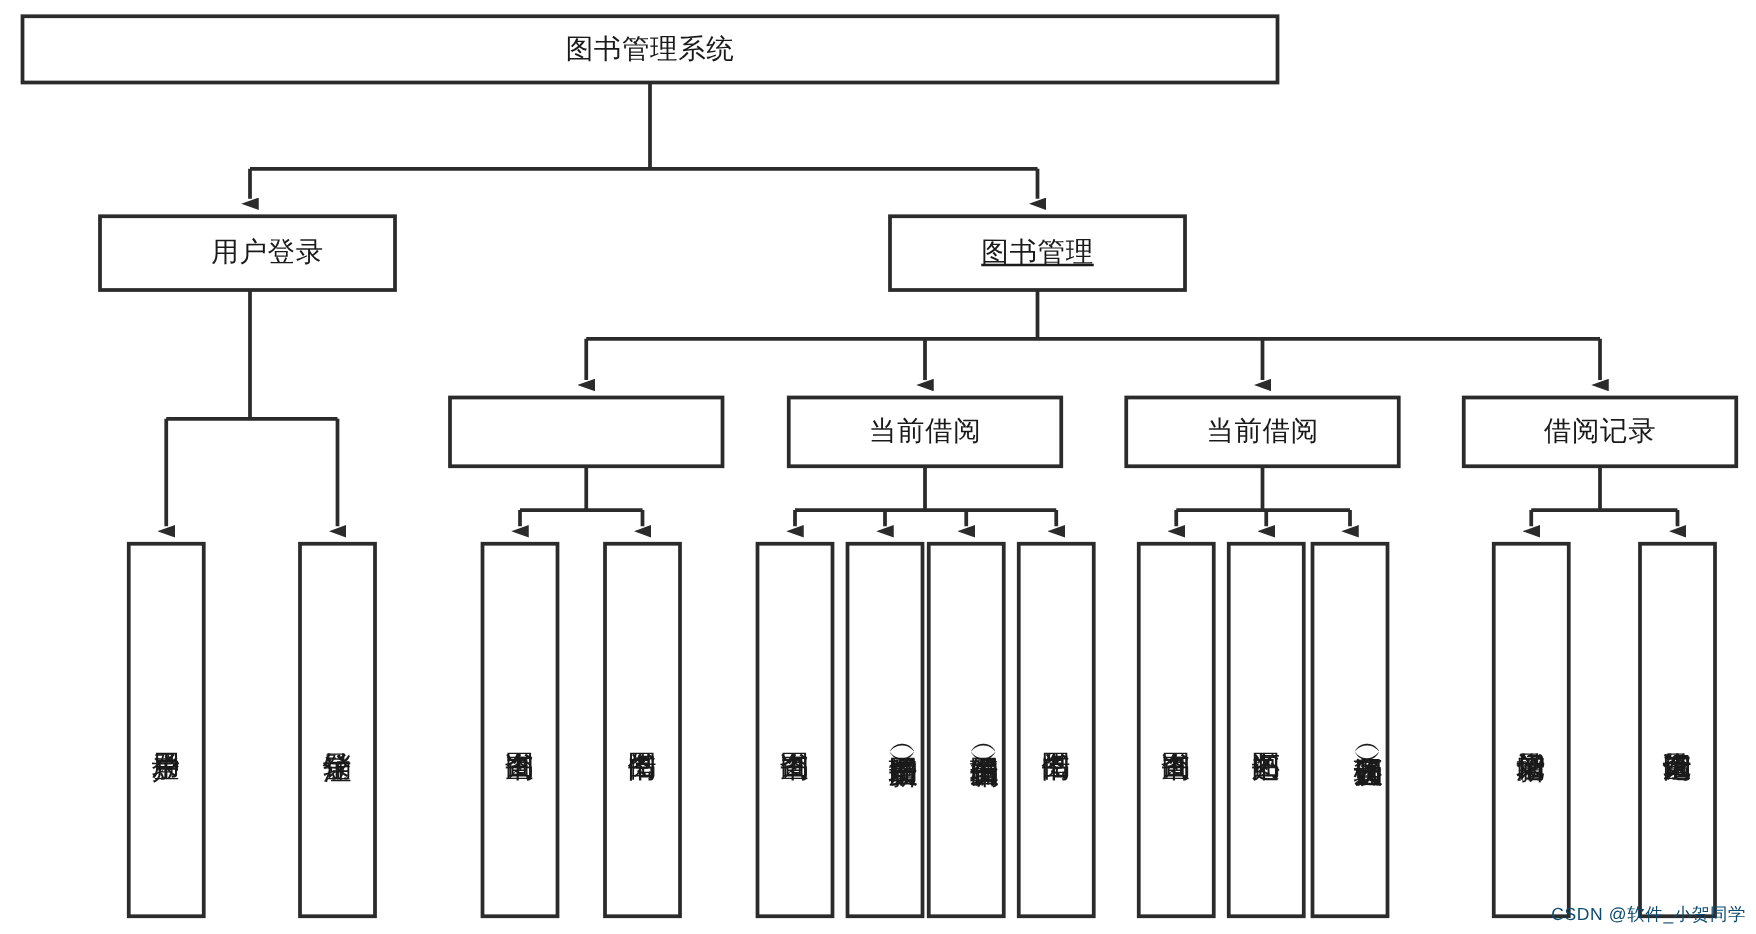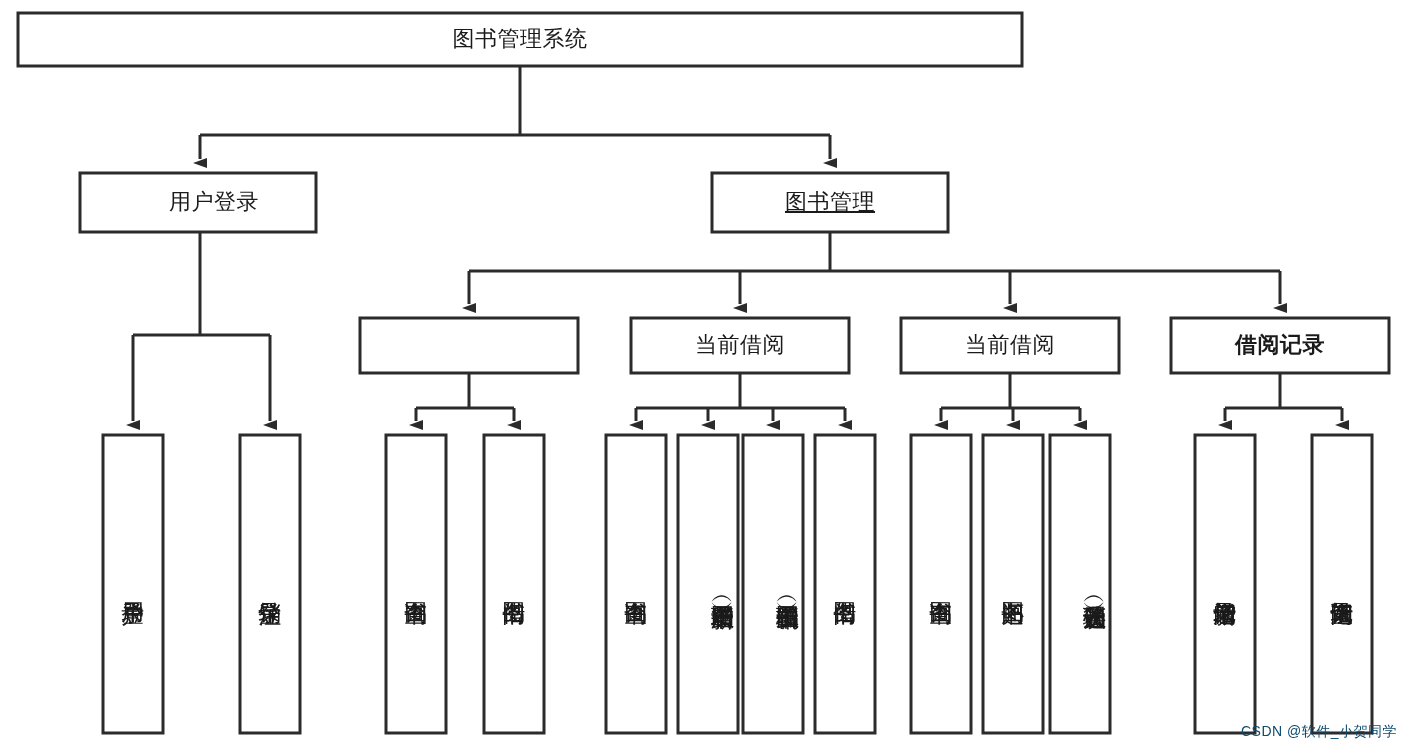--- a/index.html
+++ b/index.html
@@ -155,21 +155,21 @@
   <div class="hit" style="left:712px; top:173px; width:236px; height:59px;"></div>
 
   <div class="hit" style="left:360px; top:318px; width:218px; height:55px;"></div>
 
   <div class="node-label-h" style="left:631px; top:318px; width:218px; height:55px;">当前借阅</div>
   <div class="hit" style="left:631px; top:318px; width:218px; height:55px;"></div>
 
   <div class="node-label-h" style="left:901px; top:318px; width:218px; height:55px;">当前借阅</div>
   <div class="hit" style="left:901px; top:318px; width:218px; height:55px;"></div>
 
-  <div class="node-label-h" style="left:1171px; top:318px; width:218px; height:55px;font-weight:bold;">借阅记录</div>
+  <div class="node-label-h" style="left:1171px; top:318px; width:218px; height:55px;">借阅记录</div>
   <div class="hit" style="left:1171px; top:318px; width:218px; height:55px;"></div>
 
   <div class="node-label-v" style="left:103px; top:435px; width:60px; height:298px; justify-content:center;">用户登录</div>
   <div class="hit" style="left:103px; top:435px; width:60px; height:298px;"></div>
 
   <div class="node-label-v" style="left:240px; top:435px; width:60px; height:298px; justify-content:center;">注销登录</div>
   <div class="hit" style="left:240px; top:435px; width:60px; height:298px;"></div>
 
   <div class="node-label-v" style="left:386px; top:435px; width:60px; height:298px; justify-content:center;">查询图书</div>
   <div class="hit" style="left:386px; top:435px; width:60px; height:298px;"></div>

